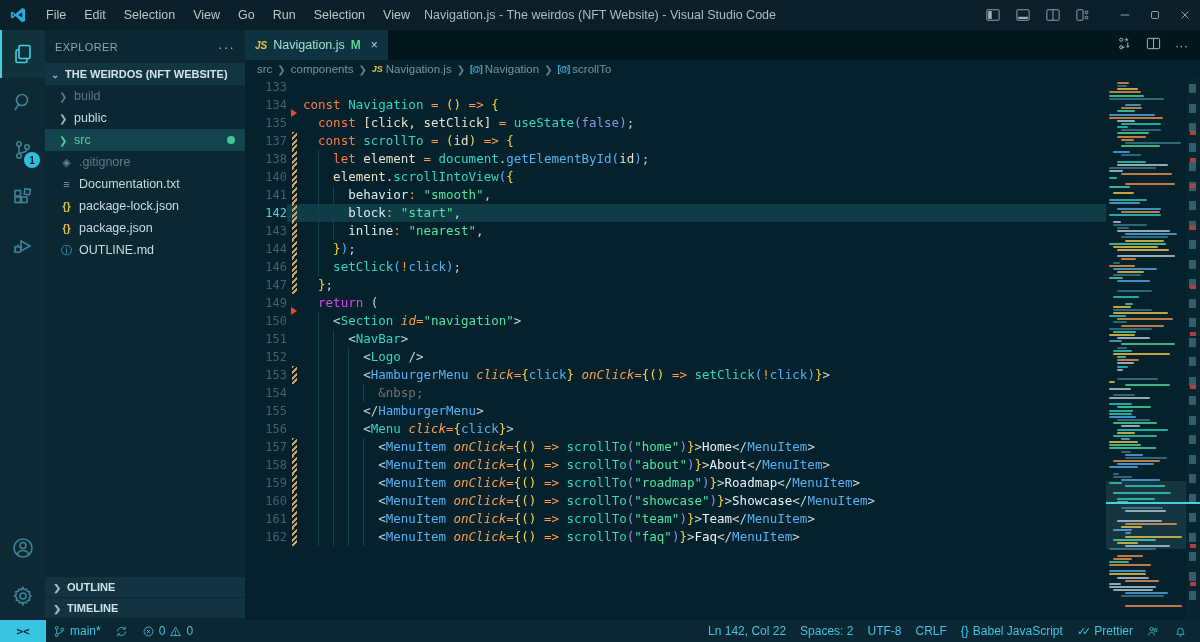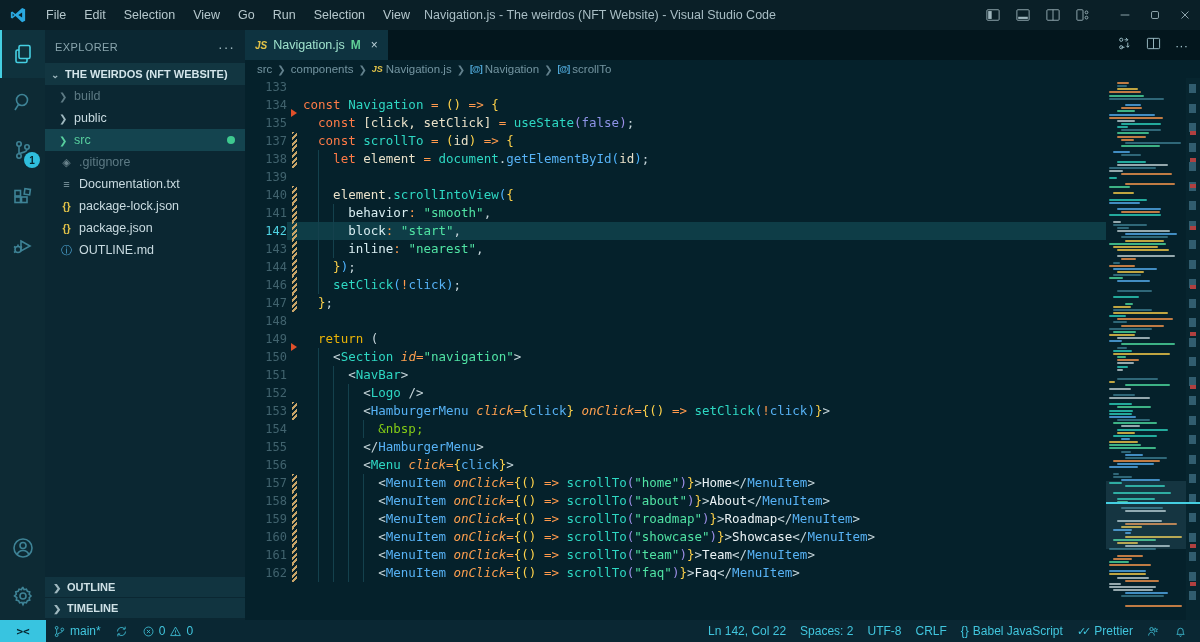--- a/index.html
+++ b/index.html
@@ -70,24 +70,24 @@
   .ln { flex:0 0 42px; text-align:right; color:#41636e; padding-right:0; font-size:12px; }
   .lgit { flex:0 0 14px; position:relative; }
   .lgit .hatch { position:absolute; left:5px; top:0; bottom:0; width:5px;
     background:repeating-linear-gradient(135deg,#c8a468 0 2px,rgba(0,0,0,0) 2px 4px); }
   .ltext { position:relative; flex:1 1 auto; padding-left:2px; color:#cfe0e6; }
   .code-line.current .lgit, .code-line.current .ltext { background:#0e3d47; }
   .code-line.current .ln { color:#4fd2e2; }
   .ig { position:absolute; top:0; bottom:0; width:1px; background:#14414d; }
   .marker { position:absolute; left:4px; top:-5px; width:0; height:0;
     border-left:6px solid #e0502a; border-top:4px solid transparent; border-bottom:4px solid transparent; }
-  .tk-kw{color:#ff7b47} .tk-ret{color:#eab308} .tk-fn{color:#2ed8c3} .tk-blue{color:#57b2f5}
+  .tk-kw{color:#ff7b47} .tk-ret{color:#d946ef} .tk-fn{color:#2ed8c3} .tk-blue{color:#57b2f5}
   .tk-op{color:#ff9a4d} .tk-bry{color:#ffd24a} .tk-brp{color:#9d8fe8} .tk-brb{color:#4fb4ff}
   .tk-var{color:#e9e1c9} .tk-str{color:#50e3a4} .tk-bool{color:#8d93e6} .tk-prop{color:#d9eef2}
-  .tk-pun{color:#c6d5da} .tk-attr{color:#ffa04f;font-style:italic} .tk-txt{color:#eaf2f5} .tk-ent{color:#84cc16}
+  .tk-pun{color:#c6d5da} .tk-attr{color:#ffa04f;font-style:italic} .tk-txt{color:#eaf2f5} .tk-ent{color:#737373}
   .tk-pl{color:#cfe0e6}
   
   .minimap { position:absolute; top:48px; right:14px; width:80px; bottom:0; background:#05212b; overflow:hidden; }
   .mm-row { position:absolute; height:2px; border-radius:1px; opacity:.75; }
   .mm-slider { position:absolute; left:0; right:0; background:rgba(130,195,215,.13); }
   .mm-curline { position:absolute; left:0; right:0; height:2px; background:#45cfe2; }
   .ruler { position:absolute; top:48px; right:0; width:14px; bottom:0; background:#07252f; }
   .rl-dash { position:absolute; left:3px; width:7px; height:9px; background:#3c6b80; opacity:.8; }
   .rl-red { position:absolute; left:4px; width:6px; height:4px; background:#b businesses04040; background:#b04040; }
   .rl-cur { position:absolute; left:0; width:14px; height:2px; background:#45cfe2; }
@@ -320,29 +320,27 @@
           <span class="bc-sym">[@]</span>
           <span>scrollTo</span>
         </span>
       </div>
     <div class="code-area" id="code">
         <div class="code-line"><span class="ln">133</span><span class="lgit"></span><span class="ltext"></span></div>
         <div class="code-line"><span class="ln">134</span><span class="lgit"></span><span class="ltext"><span class="tk-kw">const </span><span class="tk-fn">Navigation</span><span class="tk-pl"> </span><span class="tk-op">=</span><span class="tk-pl"> </span><span class="tk-bry">()</span><span class="tk-pl"> </span><span class="tk-op">=&gt;</span><span class="tk-pl"> </span><span class="tk-bry">{</span></span></div>
         <div class="code-line"><span class="ln">135</span><span class="lgit"><span class="marker"></span></span><span class="ltext"><span class="tk-pl">  </span><span class="tk-kw">const </span><span class="tk-var">[click, setClick]</span><span class="tk-pl"> </span><span class="tk-op">=</span><span class="tk-pl"> </span><span class="tk-fn">useState</span><span class="tk-brp">(</span><span class="tk-bool">false</span><span class="tk-brp">)</span><span class="tk-pun">;</span></span></div>
         <div class="code-line"><span class="ln">137</span><span class="lgit"><span class="hatch"></span></span><span class="ltext"><span class="tk-pl">  </span><span class="tk-kw">const </span><span class="tk-fn">scrollTo</span><span class="tk-pl"> </span><span class="tk-op">=</span><span class="tk-pl"> </span><span class="tk-bry">(</span><span class="tk-var">id</span><span class="tk-bry">)</span><span class="tk-pl"> </span><span class="tk-op">=&gt;</span><span class="tk-pl"> </span><span class="tk-bry">{</span></span></div>
         <div class="code-line"><span class="ln">138</span><span class="lgit"><span class="hatch"></span></span><span class="ltext"><span class="ig" style="left: calc(2ch + 2px);"></span><span class="tk-pl">    </span><span class="tk-kw">let </span><span class="tk-var">element</span><span class="tk-pl"> </span><span class="tk-op">=</span><span class="tk-pl"> </span><span class="tk-fn">document</span><span class="tk-pun">.</span><span class="tk-blue">getElementById</span><span class="tk-brb">(</span><span class="tk-var">id</span><span class="tk-brb">)</span><span class="tk-pun">;</span></span></div>
-        <div class="code-line"><span class="ln">139</span><span class="lgit"></span><span class="ltext"><span class="ig" style="left: calc(2ch + 2px);"></span></span></div>
         <div class="code-line"><span class="ln">140</span><span class="lgit"><span class="hatch"></span></span><span class="ltext"><span class="ig" style="left: calc(2ch + 2px);"></span><span class="tk-pl">    </span><span class="tk-var">element</span><span class="tk-pun">.</span><span class="tk-fn">scrollIntoView</span><span class="tk-brb">(</span><span class="tk-bry">{</span></span></div>
         <div class="code-line"><span class="ln">141</span><span class="lgit"><span class="hatch"></span></span><span class="ltext"><span class="ig" style="left: calc(2ch + 2px);"></span><span class="ig" style="left: calc(4ch + 2px);"></span><span class="tk-pl">      </span><span class="tk-prop">behavior</span><span class="tk-op">:</span><span class="tk-pl"> </span><span class="tk-str">"smooth"</span><span class="tk-pun">,</span></span></div>
         <div class="code-line current"><span class="ln">142</span><span class="lgit"><span class="hatch"></span></span><span class="ltext"><span class="ig" style="left: calc(2ch + 2px);"></span><span class="ig" style="left: calc(4ch + 2px);"></span><span class="tk-pl">      </span><span class="tk-prop">block</span><span class="tk-op">:</span><span class="tk-pl"> </span><span class="tk-str">"start"</span><span class="tk-pun">,</span></span></div>
         <div class="code-line"><span class="ln">143</span><span class="lgit"><span class="hatch"></span></span><span class="ltext"><span class="ig" style="left: calc(2ch + 2px);"></span><span class="ig" style="left: calc(4ch + 2px);"></span><span class="tk-pl">      </span><span class="tk-prop">inline</span><span class="tk-op">:</span><span class="tk-pl"> </span><span class="tk-str">"nearest"</span><span class="tk-pun">,</span></span></div>
         <div class="code-line"><span class="ln">144</span><span class="lgit"><span class="hatch"></span></span><span class="ltext"><span class="ig" style="left: calc(2ch + 2px);"></span><span class="tk-pl">    </span><span class="tk-bry">}</span><span class="tk-brb">)</span><span class="tk-pun">;</span></span></div>
         <div class="code-line"><span class="ln">146</span><span class="lgit"><span class="hatch"></span></span><span class="ltext"><span class="ig" style="left: calc(2ch + 2px);"></span><span class="tk-pl">    </span><span class="tk-fn">setClick</span><span class="tk-brb">(</span><span class="tk-op">!</span><span class="tk-blue">click</span><span class="tk-brb">)</span><span class="tk-pun">;</span></span></div>
         <div class="code-line"><span class="ln">147</span><span class="lgit"><span class="hatch"></span></span><span class="ltext"><span class="tk-pl">  </span><span class="tk-bry">}</span><span class="tk-pun">;</span></span></div>
-        <div class="code-line"><span class="ln">148</span><span class="lgit"></span><span class="ltext"></span></div>
         <div class="code-line"><span class="ln">149</span><span class="lgit"></span><span class="ltext"><span class="tk-pl">  </span><span class="tk-ret">return</span><span class="tk-pl"> </span><span class="tk-pun">(</span></span></div>
         <div class="code-line"><span class="ln">150</span><span class="lgit"><span class="marker"></span></span><span class="ltext"><span class="ig" style="left: calc(2ch + 2px);"></span><span class="tk-pl">    </span><span class="tk-pun">&lt;</span><span class="tk-fn">Section</span><span class="tk-pl"> </span><span class="tk-attr">id</span><span class="tk-op">=</span><span class="tk-str">"navigation"</span><span class="tk-pun">&gt;</span></span></div>
         <div class="code-line"><span class="ln">151</span><span class="lgit"></span><span class="ltext"><span class="ig" style="left: calc(2ch + 2px);"></span><span class="ig" style="left: calc(4ch + 2px);"></span><span class="tk-pl">      </span><span class="tk-pun">&lt;</span><span class="tk-fn">NavBar</span><span class="tk-pun">&gt;</span></span></div>
         <div class="code-line"><span class="ln">152</span><span class="lgit"></span><span class="ltext"><span class="ig" style="left: calc(2ch + 2px);"></span><span class="ig" style="left: calc(4ch + 2px);"></span><span class="ig" style="left: calc(6ch + 2px);"></span><span class="tk-pl">        </span><span class="tk-pun">&lt;</span><span class="tk-fn">Logo</span><span class="tk-pun"> /&gt;</span></span></div>
         <div class="code-line"><span class="ln">153</span><span class="lgit"><span class="hatch"></span></span><span class="ltext"><span class="ig" style="left: calc(2ch + 2px);"></span><span class="ig" style="left: calc(4ch + 2px);"></span><span class="ig" style="left: calc(6ch + 2px);"></span><span class="tk-pl">        </span><span class="tk-pun">&lt;</span><span class="tk-blue">HamburgerMenu</span><span class="tk-pl"> </span><span class="tk-attr">click</span><span class="tk-op">=</span><span class="tk-bry">{</span><span class="tk-blue">click</span><span class="tk-bry">}</span><span class="tk-pl"> </span><span class="tk-attr">onClick</span><span class="tk-op">=</span><span class="tk-bry">{</span><span class="tk-bry">()</span><span class="tk-pl"> </span><span class="tk-op">=&gt;</span><span class="tk-pl"> </span><span class="tk-fn">setClick</span><span class="tk-brb">(</span><span class="tk-op">!</span><span class="tk-blue">click</span><span class="tk-brb">)</span><span class="tk-bry">}</span><span class="tk-pun">&gt;</span></span></div>
         <div class="code-line"><span class="ln">154</span><span class="lgit"></span><span class="ltext"><span class="ig" style="left: calc(2ch + 2px);"></span><span class="ig" style="left: calc(4ch + 2px);"></span><span class="ig" style="left: calc(6ch + 2px);"></span><span class="ig" style="left: calc(8ch + 2px);"></span><span class="tk-pl">          </span><span class="tk-ent">&amp;nbsp;</span></span></div>
         <div class="code-line"><span class="ln">155</span><span class="lgit"></span><span class="ltext"><span class="ig" style="left: calc(2ch + 2px);"></span><span class="ig" style="left: calc(4ch + 2px);"></span><span class="ig" style="left: calc(6ch + 2px);"></span><span class="tk-pl">        </span><span class="tk-pun">&lt;/</span><span class="tk-blue">HamburgerMenu</span><span class="tk-pun">&gt;</span></span></div>
         <div class="code-line"><span class="ln">156</span><span class="lgit"></span><span class="ltext"><span class="ig" style="left: calc(2ch + 2px);"></span><span class="ig" style="left: calc(4ch + 2px);"></span><span class="ig" style="left: calc(6ch + 2px);"></span><span class="tk-pl">        </span><span class="tk-pun">&lt;</span><span class="tk-fn">Menu</span><span class="tk-pl"> </span><span class="tk-attr">click</span><span class="tk-op">=</span><span class="tk-bry">{</span><span class="tk-blue">click</span><span class="tk-bry">}</span><span class="tk-pun">&gt;</span></span></div>
         <div class="code-line"><span class="ln">157</span><span class="lgit"><span class="hatch"></span></span><span class="ltext"><span class="ig" style="left: calc(2ch + 2px);"></span><span class="ig" style="left: calc(4ch + 2px);"></span><span class="ig" style="left: calc(6ch + 2px);"></span><span class="ig" style="left: calc(8ch + 2px);"></span><span class="tk-pl">          </span><span class="tk-pun">&lt;</span><span class="tk-blue">MenuItem</span><span class="tk-pl"> </span><span class="tk-attr">onClick</span><span class="tk-op">=</span><span class="tk-bry">{</span><span class="tk-bry">()</span><span class="tk-pl"> </span><span class="tk-op">=&gt;</span><span class="tk-pl"> </span><span class="tk-fn">scrollTo</span><span class="tk-brp">(</span><span class="tk-str">"home"</span><span class="tk-brp">)</span><span class="tk-bry">}</span><span class="tk-pun">&gt;</span><span class="tk-txt">Home</span><span class="tk-pun">&lt;/</span><span class="tk-blue">MenuItem</span><span class="tk-pun">&gt;</span></span></div>
         <div class="code-line"><span class="ln">158</span><span class="lgit"><span class="hatch"></span></span><span class="ltext"><span class="ig" style="left: calc(2ch + 2px);"></span><span class="ig" style="left: calc(4ch + 2px);"></span><span class="ig" style="left: calc(6ch + 2px);"></span><span class="ig" style="left: calc(8ch + 2px);"></span><span class="tk-pl">          </span><span class="tk-pun">&lt;</span><span class="tk-blue">MenuItem</span><span class="tk-pl"> </span><span class="tk-attr">onClick</span><span class="tk-op">=</span><span class="tk-bry">{</span><span class="tk-bry">()</span><span class="tk-pl"> </span><span class="tk-op">=&gt;</span><span class="tk-pl"> </span><span class="tk-fn">scrollTo</span><span class="tk-brp">(</span><span class="tk-str">"about"</span><span class="tk-brp">)</span><span class="tk-bry">}</span><span class="tk-pun">&gt;</span><span class="tk-txt">About</span><span class="tk-pun">&lt;/</span><span class="tk-blue">MenuItem</span><span class="tk-pun">&gt;</span></span></div>

